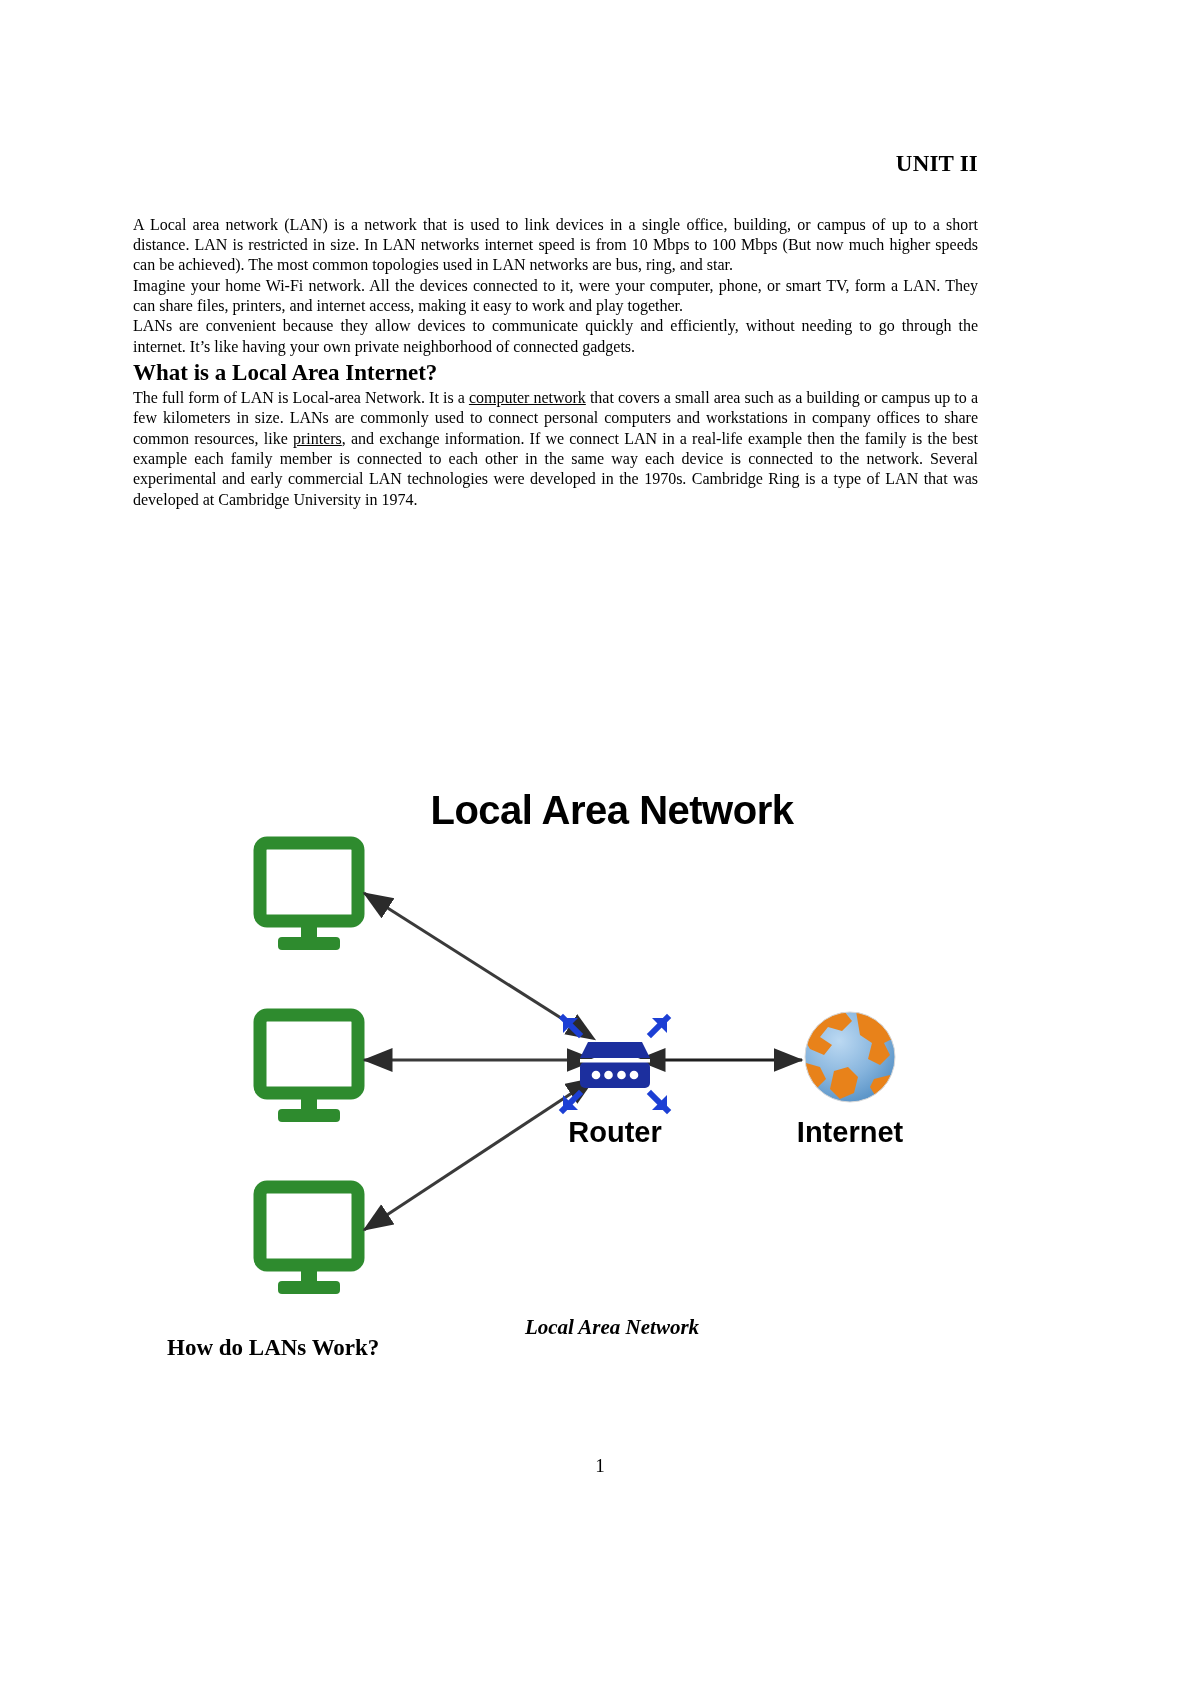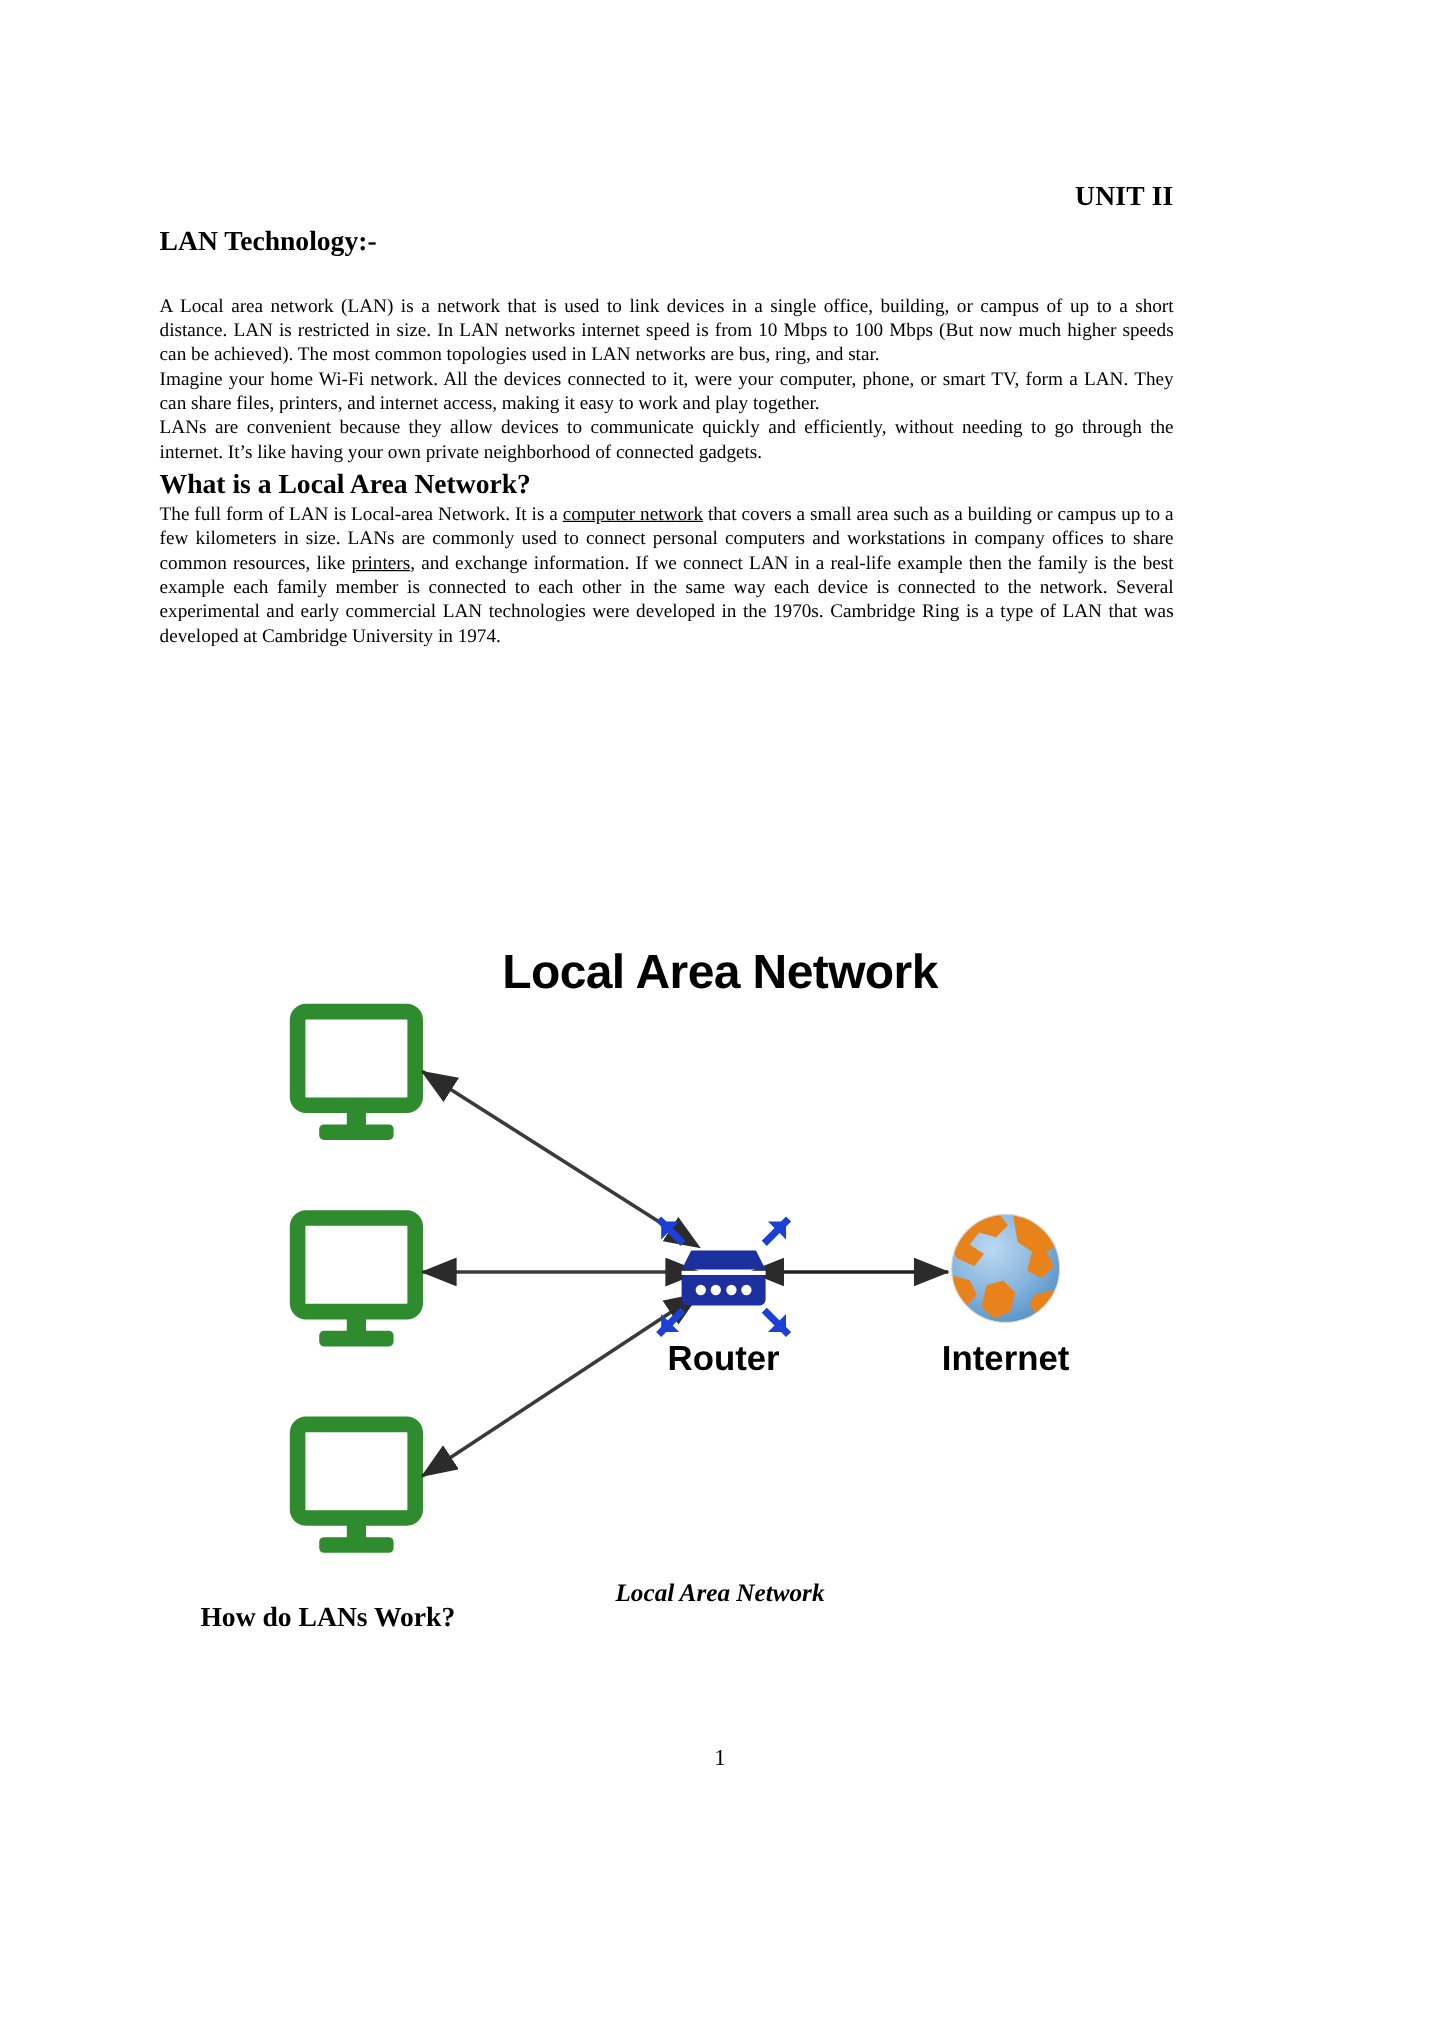--- a/index.html
+++ b/index.html
@@ -52,21 +52,21 @@
     font-family: Liberation Serif, serif;
   }
   .spacer-lg { height: 30px; }
   .ulink {
     text-decoration: underline;
   }
 
   
   .figure {
     position: absolute;
-    left: 0;
+    left: 12px;
     top: 775px;
     width: 1093px;
     height: 600px;
   }
   .fig-title {
     position: absolute;
     left: 0;
     top: 13px;
     width: 1200px;
     text-align: center;
@@ -118,31 +118,30 @@
 </style>
 </head>
 <body>
 
 <div class="page">
 
   <div class="content">
 
     <div class="unit-title">UNIT II</div>
 
-    <div class="section-heading">LAN Technology:-</div>
 
     <div class="spacer-lg"></div>
 
     <p class="para">A Local area network (LAN) is a network that is used to link devices in a single office, building, or campus of up to a short distance. LAN is restricted in size. In LAN networks internet speed is from 10 Mbps to 100 Mbps (But now much higher speeds can be achieved). The most common topologies used in LAN networks are bus, ring, and star.</p>
 
     <p class="para">Imagine your home Wi-Fi network. All the devices connected to it, were your computer, phone, or smart TV, form a LAN. They can share files, printers, and internet access, making it easy to work and play together.</p>
 
     <p class="para">LANs are convenient because they allow devices to communicate quickly and efficiently, without needing to go through the internet. It’s like having your own private neighborhood of connected gadgets.</p>
 
-    <div class="section-heading">What is a Local Area Network?</div>
+    <div class="section-heading">What is a Local Area Internet?</div>
 
     <p class="para"><span>The full form of LAN is Local-area Network. It is a </span><span class="ulink">computer network</span><span> that covers a small area such as a building or campus up to a few kilometers in size. LANs are commonly used to connect personal computers and workstations in company offices to share common resources, like </span><span class="ulink">printers</span><span>, and exchange information. If we connect LAN in a real-life example then the family is the best example each family member is connected to each other in the same way each device is connected to the network. Several experimental and early commercial LAN technologies were developed in the 1970s. Cambridge Ring is a type of LAN that was developed at Cambridge University in 1974.</span></p>
 
   </div>
 
   <div class="figure">
 
     <div class="fig-title">Local Area Network</div>
 
     <svg class="fig-svg" width="1200" height="600" viewBox="0 0 1200 600">

